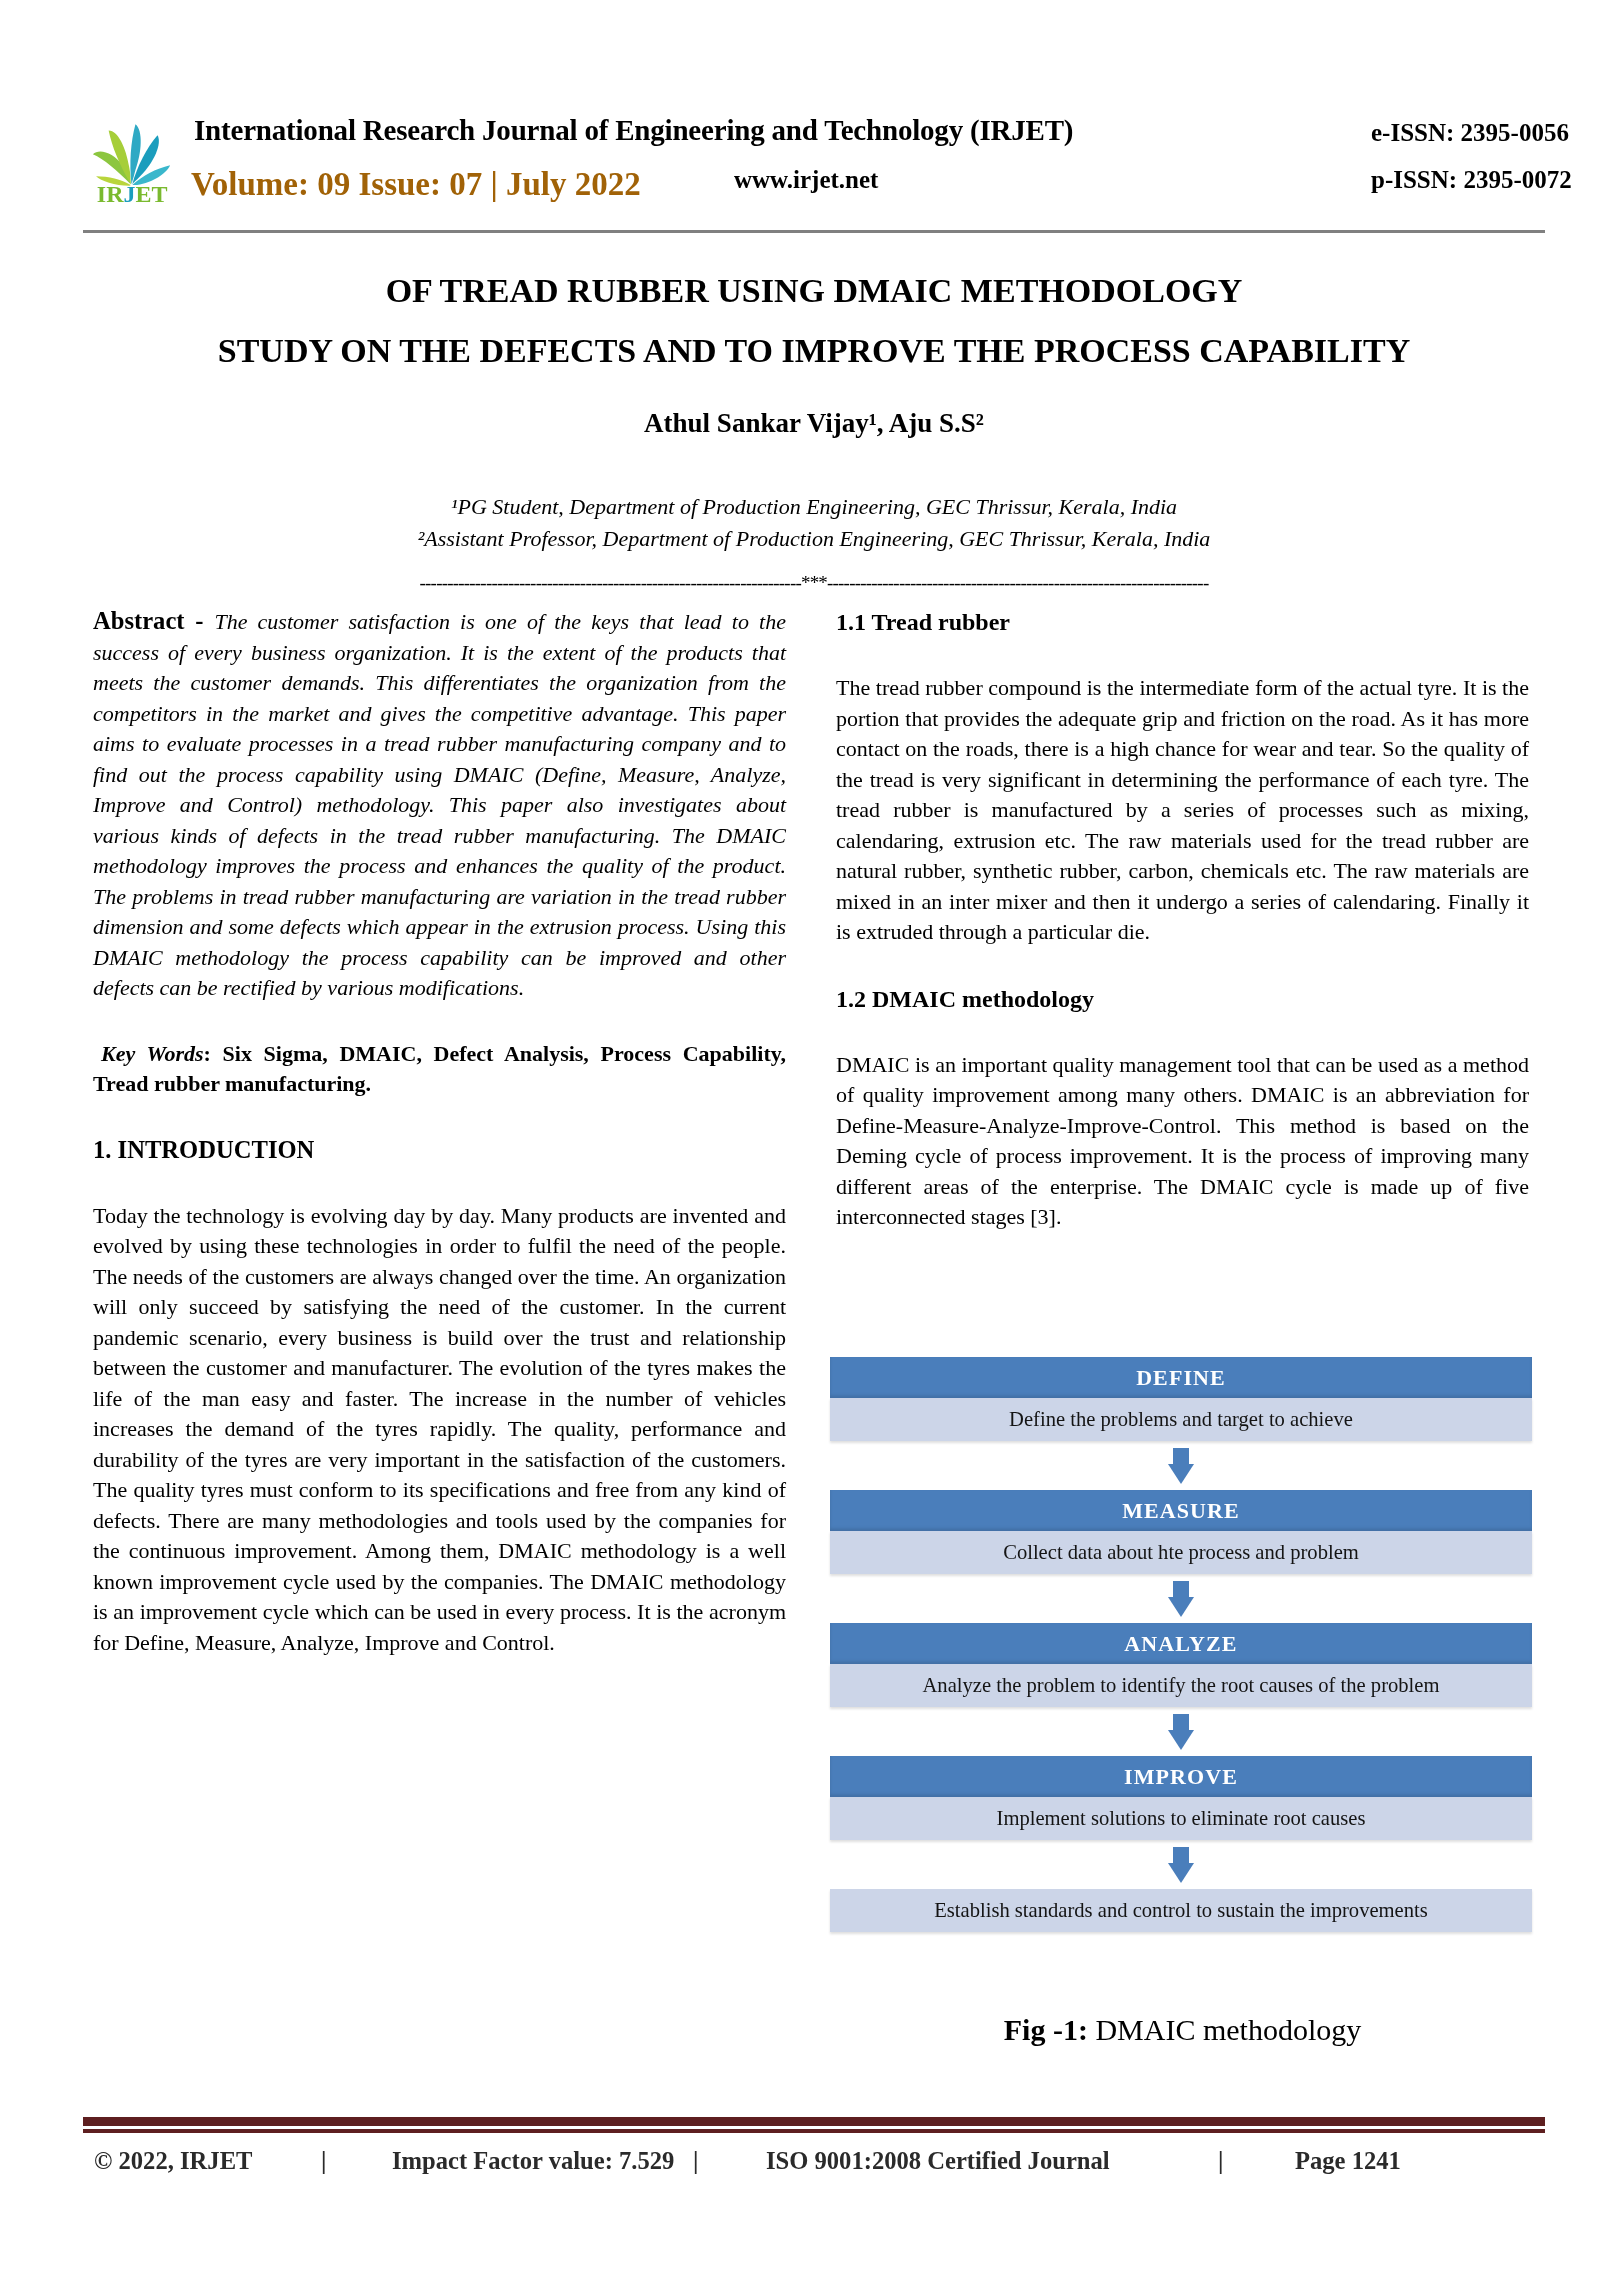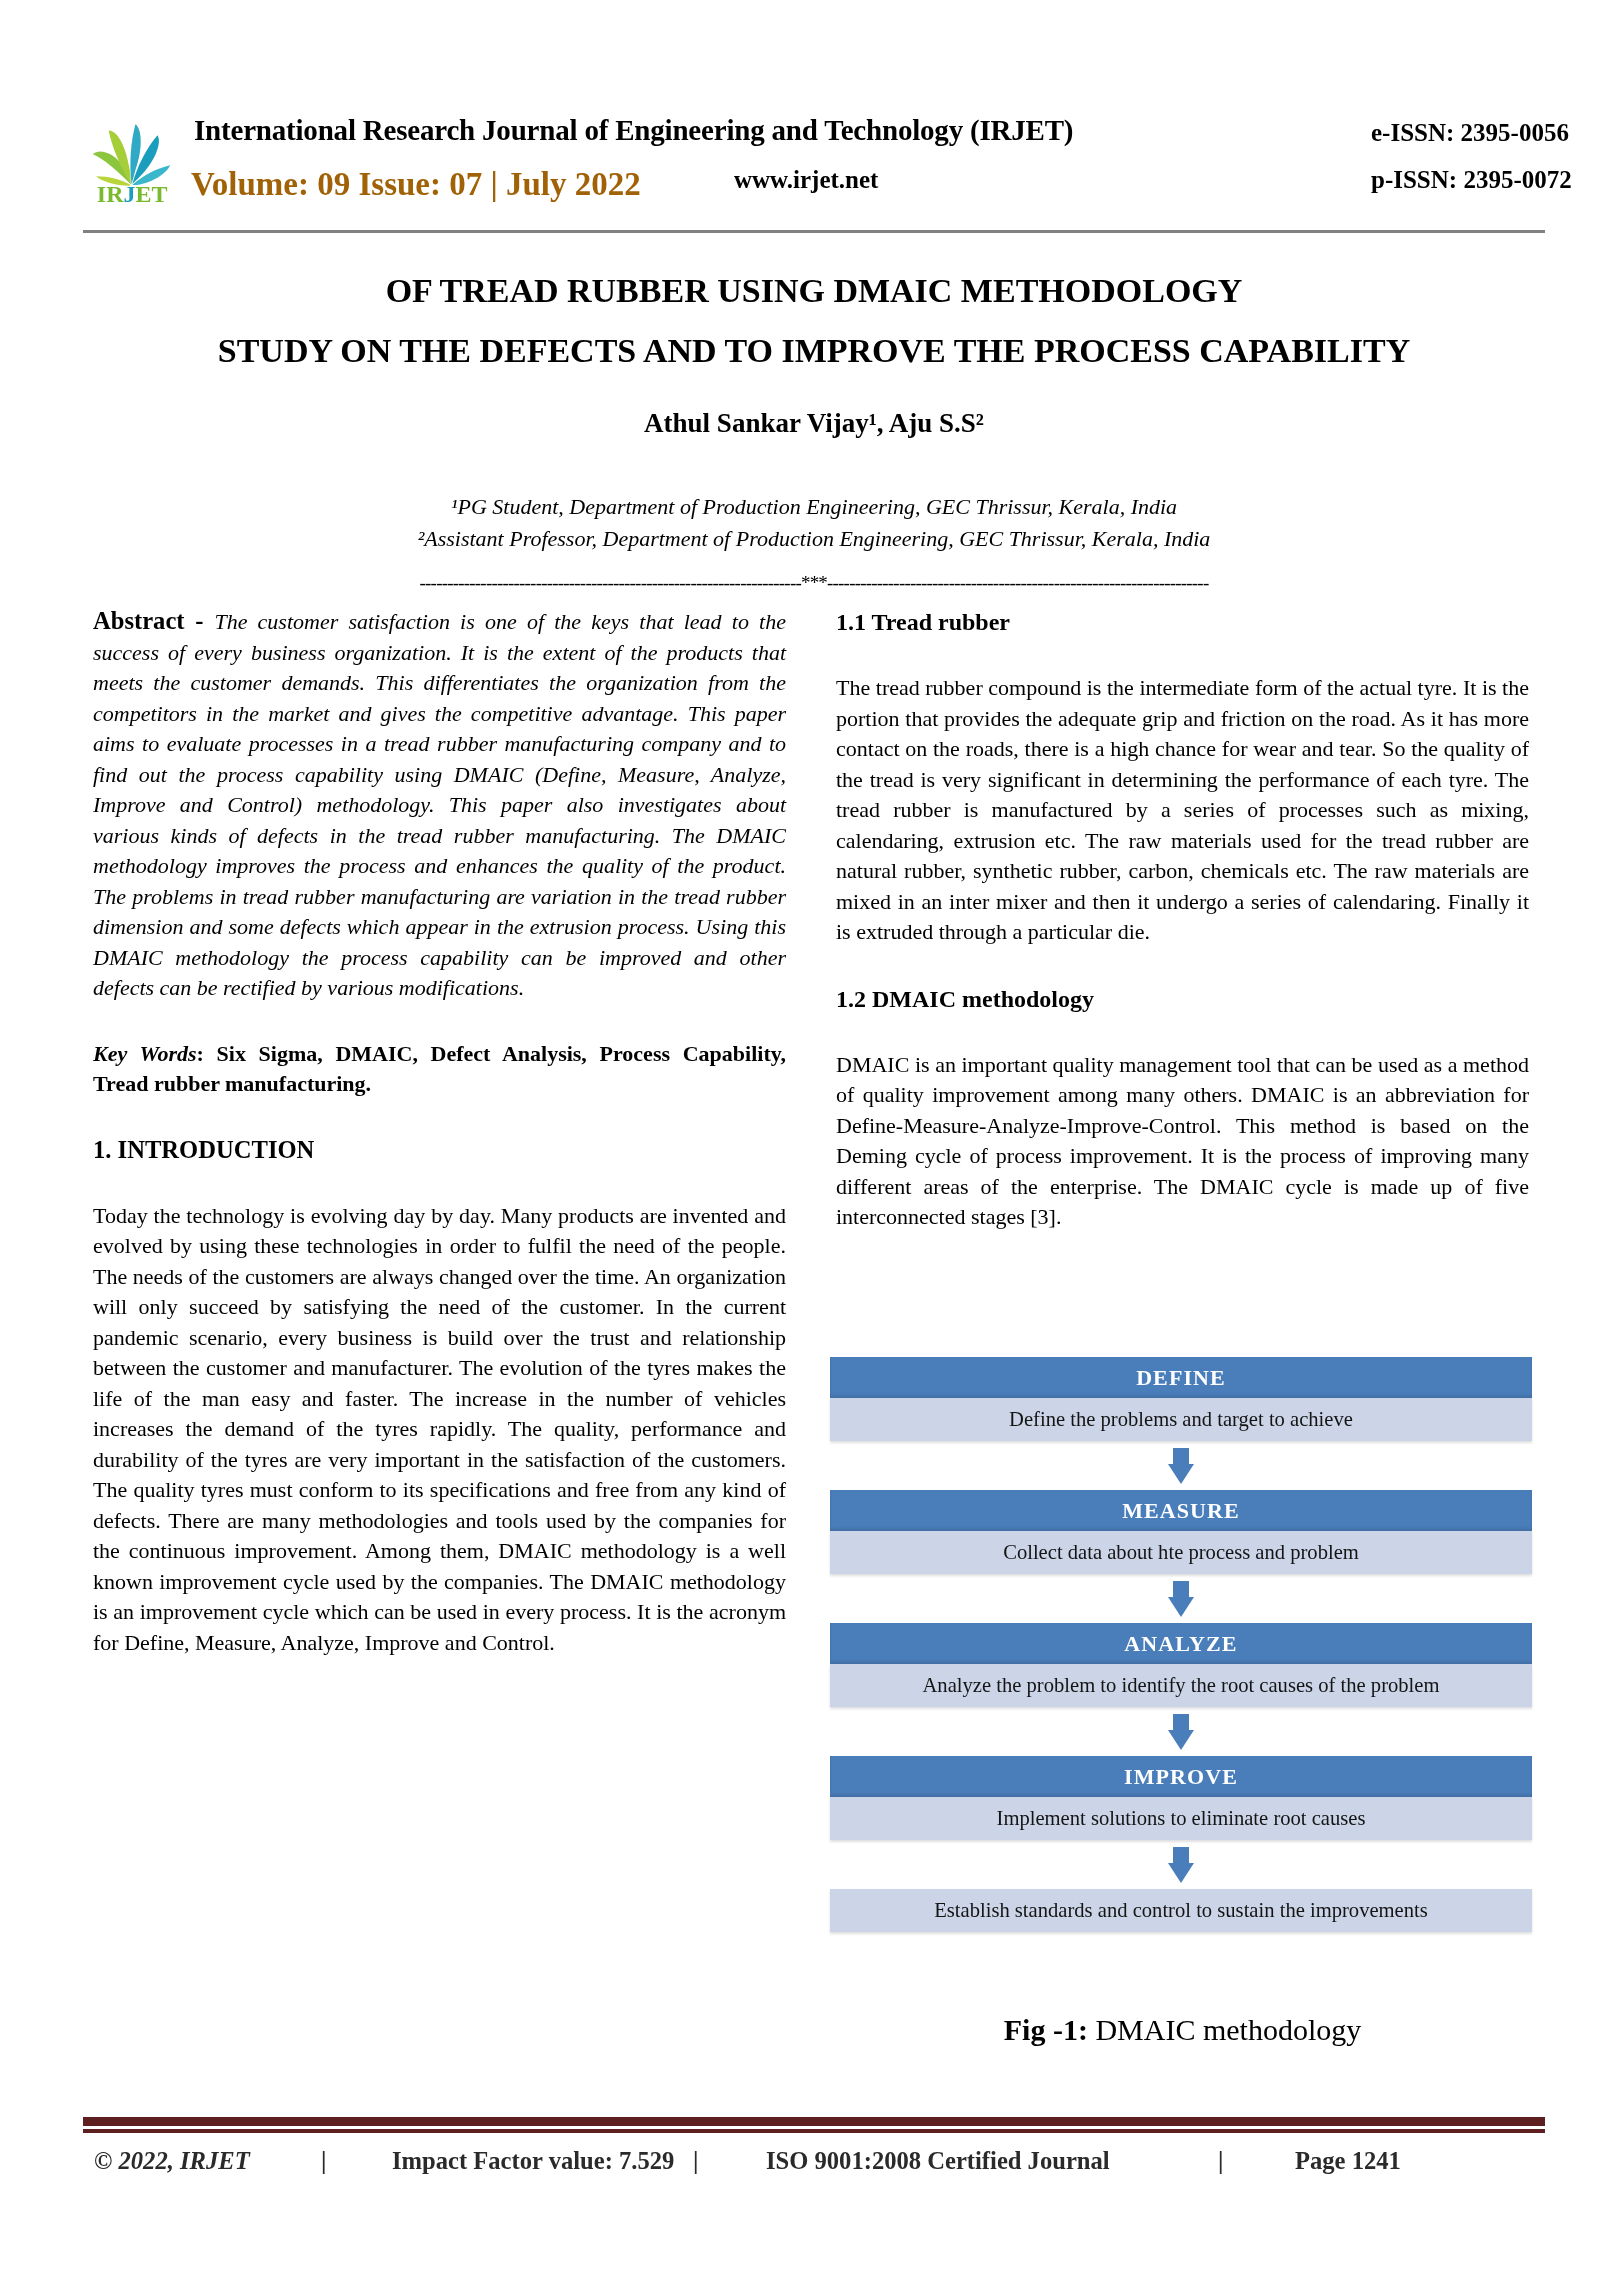--- a/index.html
+++ b/index.html
@@ -196,20 +196,21 @@
 
   .keywords {
     font-weight: bold;
     font-size: 22px;
     line-height: 30px;
     text-align: left;
   }
   .keywords .kw-label {
     font-style: italic;
     font-weight: bold;
+    margin-left: 8px;
   }
 
   .section-head {
     font-weight: bold;
     font-size: 24.6px;
     line-height: 32px;
     text-align: left;
   }
   .subsection-head {
     font-weight: bold;
@@ -315,21 +316,21 @@
     left: 83px;
     top: 2147px;
     width: 1462px;
     height: 40px;
     font-family: "Liberation Serif", serif;
     font-weight: bold;
     font-size: 24.6px;
     color: #2a2a2a;
   }
   .footer-row span { position: absolute; white-space: nowrap; top: 0; }
-  .f-copy  { left: 11px; font-style: italic; }
+  .f-copy  { left: 11px; }
   .f-bar1  { left: 238px; }
   .f-if    { left: 309px; }
   .f-bar2  { left: 610px; }
   .f-iso   { left: 683px; }
   .f-bar3  { left: 1135px; }
   .f-page  { left: 1212px; }
 </style>
 </head>
 <body>
 

